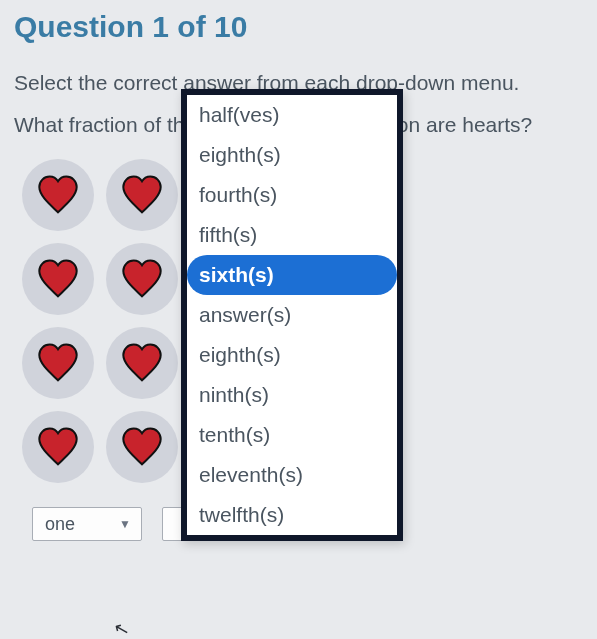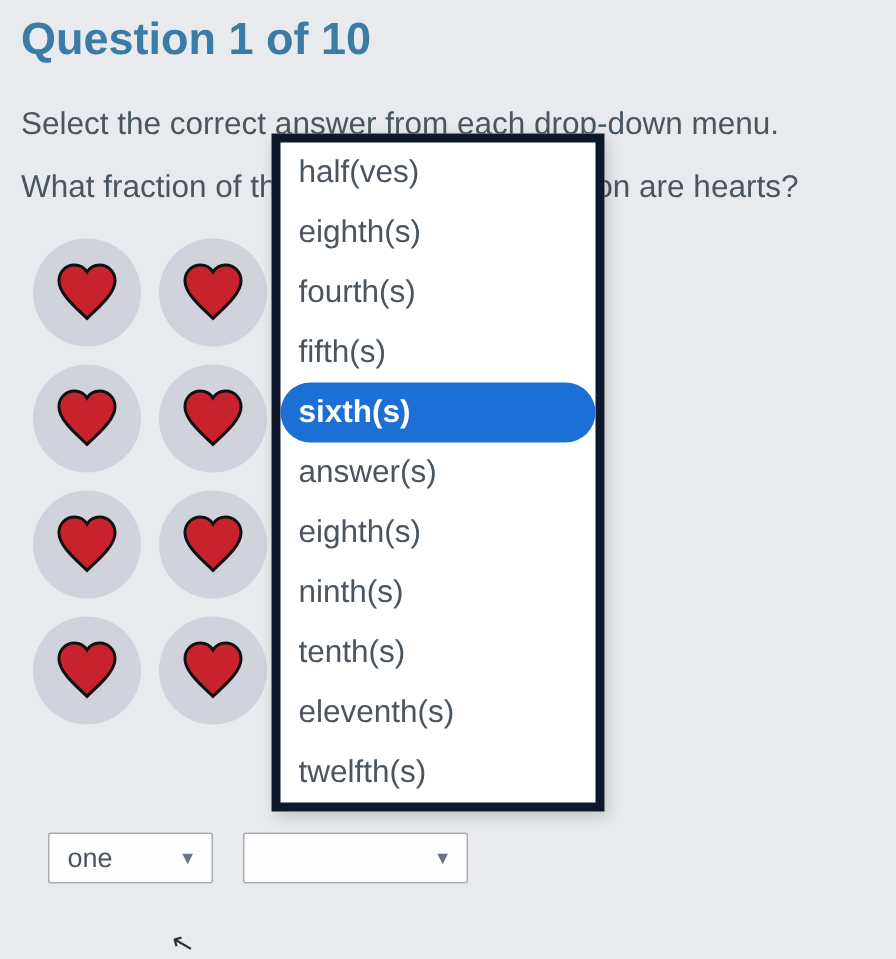--- a/index.html
+++ b/index.html
@@ -59,21 +59,20 @@
       align-items: center;
       justify-content: space-between;
       border: 1px solid #a8adb5;
       background: #fdfdfd;
       padding: 5px 10px 5px 12px;
       font-size: 18px;
       color: #4a5560;
       min-width: 110px;
       height: 34px;
       border-radius: 2px;
-      margin-top: 48px;
     }
     .select-box .caret {
       color: #6b7482;
       font-size: 12px;
     }
     .select-empty {
       min-width: 150px;
     }
     .dropdown {
       position: absolute;

